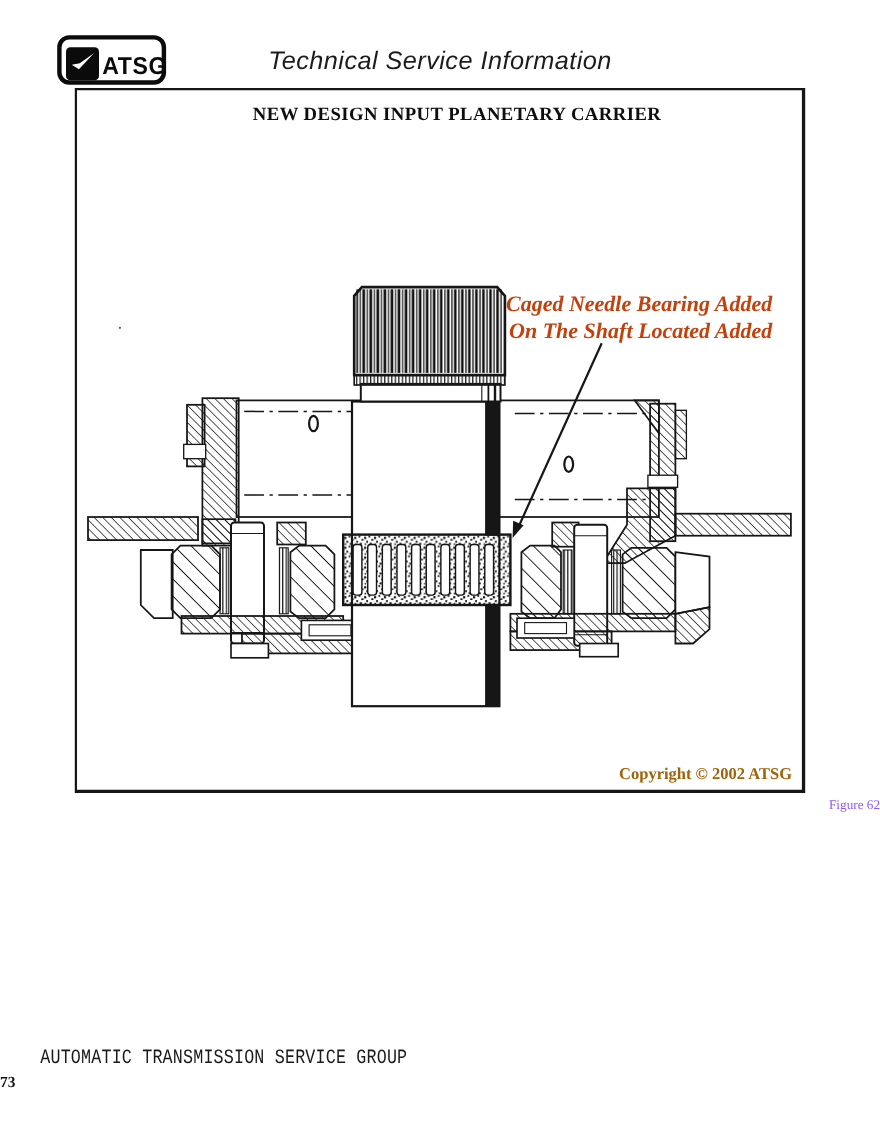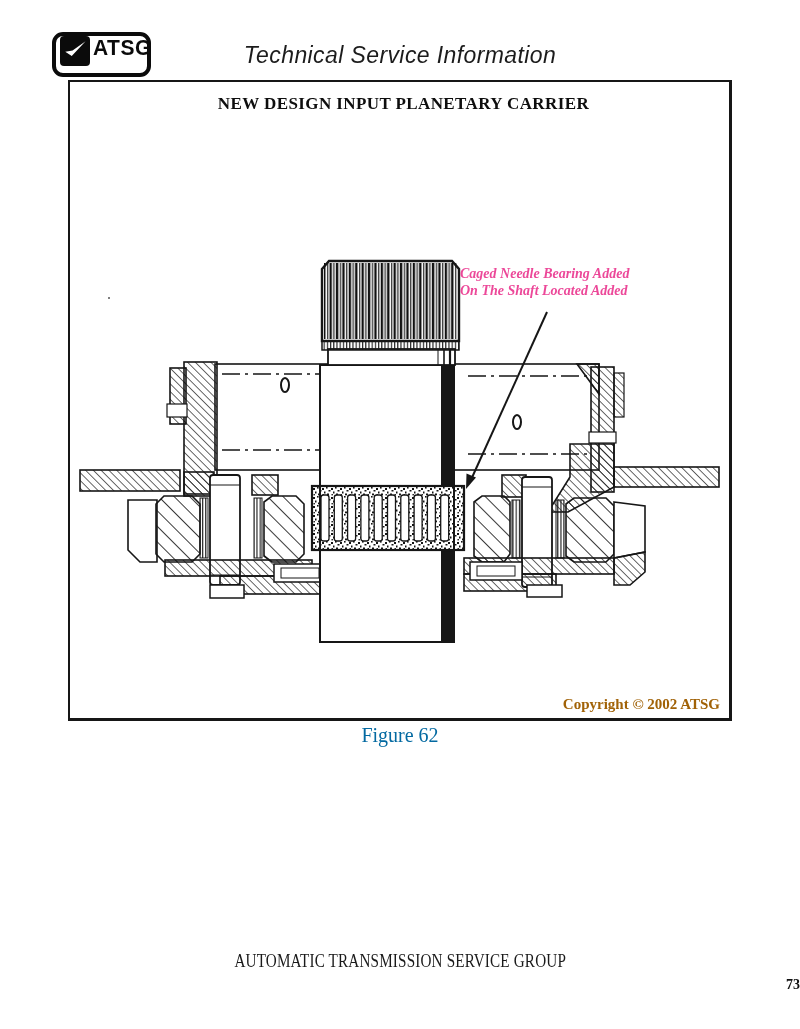--- a/index.html
+++ b/index.html
@@ -2,48 +2,48 @@
 <html><head>
 <meta charset="utf-8">
 <style>
   html,body{margin:0;padding:0;background:#fff;}
   #page{position:relative;width:800px;height:1029px;background:#ffffff;overflow:hidden;
         font-family:"Liberation Serif", serif;color:#111;}
 
   
   .logo{position:absolute;left:52px;top:32px;width:99px;height:45px;background:#fff;
         border:4px solid #0b0b0b;border-radius:11px;box-sizing:border-box;
-        display:flex;align-items:flex-start;padding-left:4px;}
+        display:flex;align-items:flex-end;padding-left:4px;}
   .logo-mark{width:30px;height:30px;background:#0b0b0b;border-radius:4px;flex:0 0 auto;
              display:flex;align-items:center;justify-content:center;}
   .logo-word{font-family:"Liberation Sans",sans-serif;font-weight:800;font-size:21px;
              letter-spacing:.5px;color:#0b0b0b;margin-left:3px;transform:scaleY(1.05);}
   .hdr-title{position:absolute;left:0;top:42px;width:100%;text-align:center;
              font-family:"Liberation Sans",sans-serif;font-size:23px;color:#1c1c1c;
              letter-spacing:.4px;font-style:italic;}
 
   
   .figure-box{position:absolute;left:68px;top:80px;width:659px;height:636px;
               border:2px solid #161616;border-right-width:3px;border-bottom-width:3px;
               box-sizing:content-box;background:#fff;}
-  .fig-title{position:absolute;left:4px;top:12px;width:100%;text-align:center;
+  .fig-title{position:absolute;left:16px;top:12px;width:100%;text-align:center;
              font-weight:700;font-size:17px;letter-spacing:.4px;color:#0e0e0e;}
   .diagram-svg{position:absolute;left:0;top:0;width:659px;height:636px;}
-  .callout{position:absolute;left:390px;top:184px;width:242px;text-align:left;
-           font-weight:700;font-style:italic;font-size:14px;line-height:1.18;color:#ec4899;}
+  .callout{position:absolute;left:390px;top:184px;width:242px;text-align:right;
+           font-weight:700;font-style:italic;font-size:20px;line-height:1.18;color:#c2410c;}
   .copyright{position:absolute;right:9px;bottom:5px;font-weight:700;font-size:15px;color:#a16207;}
 
-  .fig-caption{position:absolute;left:0;top:724px;width:100%;text-align:center;
-               font-size:20px;color:#0369a1;}
+  .fig-caption{position:absolute;left:0;top:724px;width:100%;text-align:right;
+               font-size:12px;color:#8b5cf6;}
 
   
-  .footer-org{position:absolute;left:0;top:951px;width:100%;text-align:center;
-              font-family:Liberation Serif, serif;font-size:18.5px;color:#1a1a1a;}
+  .footer-org{position:absolute;left:0;top:951px;width:100%;
+              font-family:Liberation Mono, monospace;font-size:18.5px;color:#1a1a1a;}
   .footer-org span{display:inline-block;transform:scaleX(.82);letter-spacing:.2px;}
-  .page-num{position:absolute;left:0;top:977px;width:100%;text-align:right;
+  .page-num{position:absolute;left:0;top:977px;width:100%;text-align:left;
             font-weight:700;font-size:14px;color:#111;}
 </style>
 </head>
 <body>
 
 <div id="page">
 
   <div class="logo">
     <div class="logo-mark">
       <svg width="26" height="26" viewBox="0 0 32 32">

